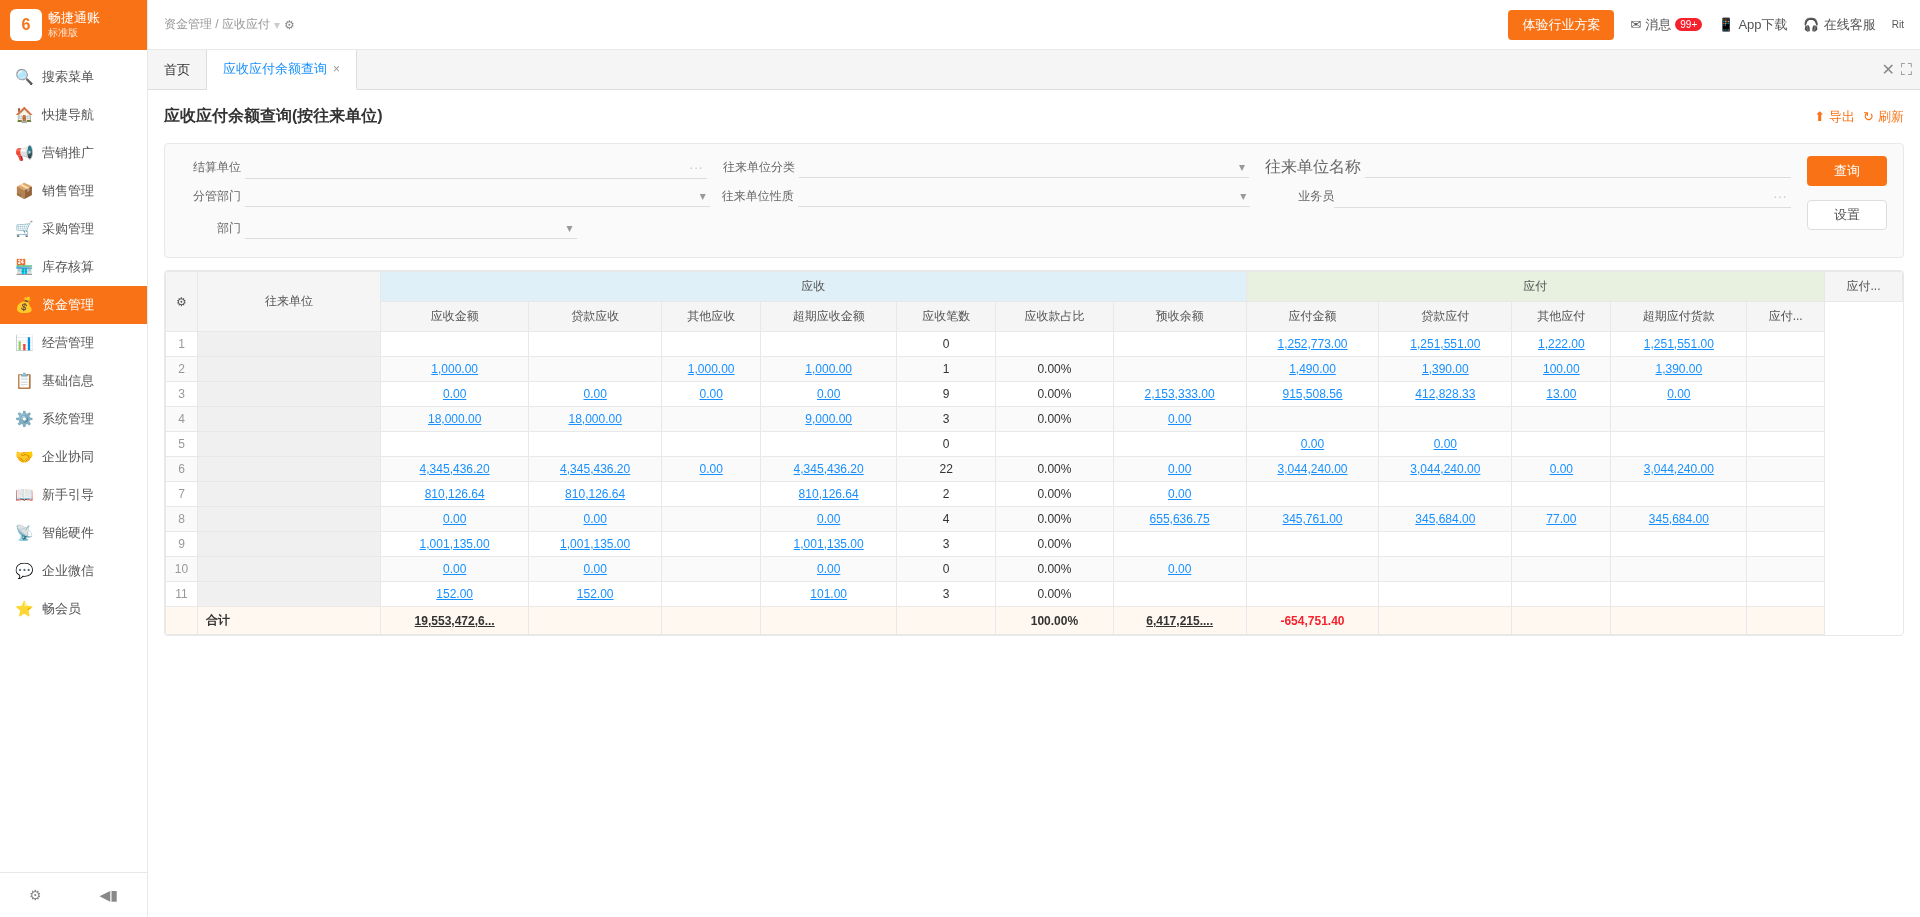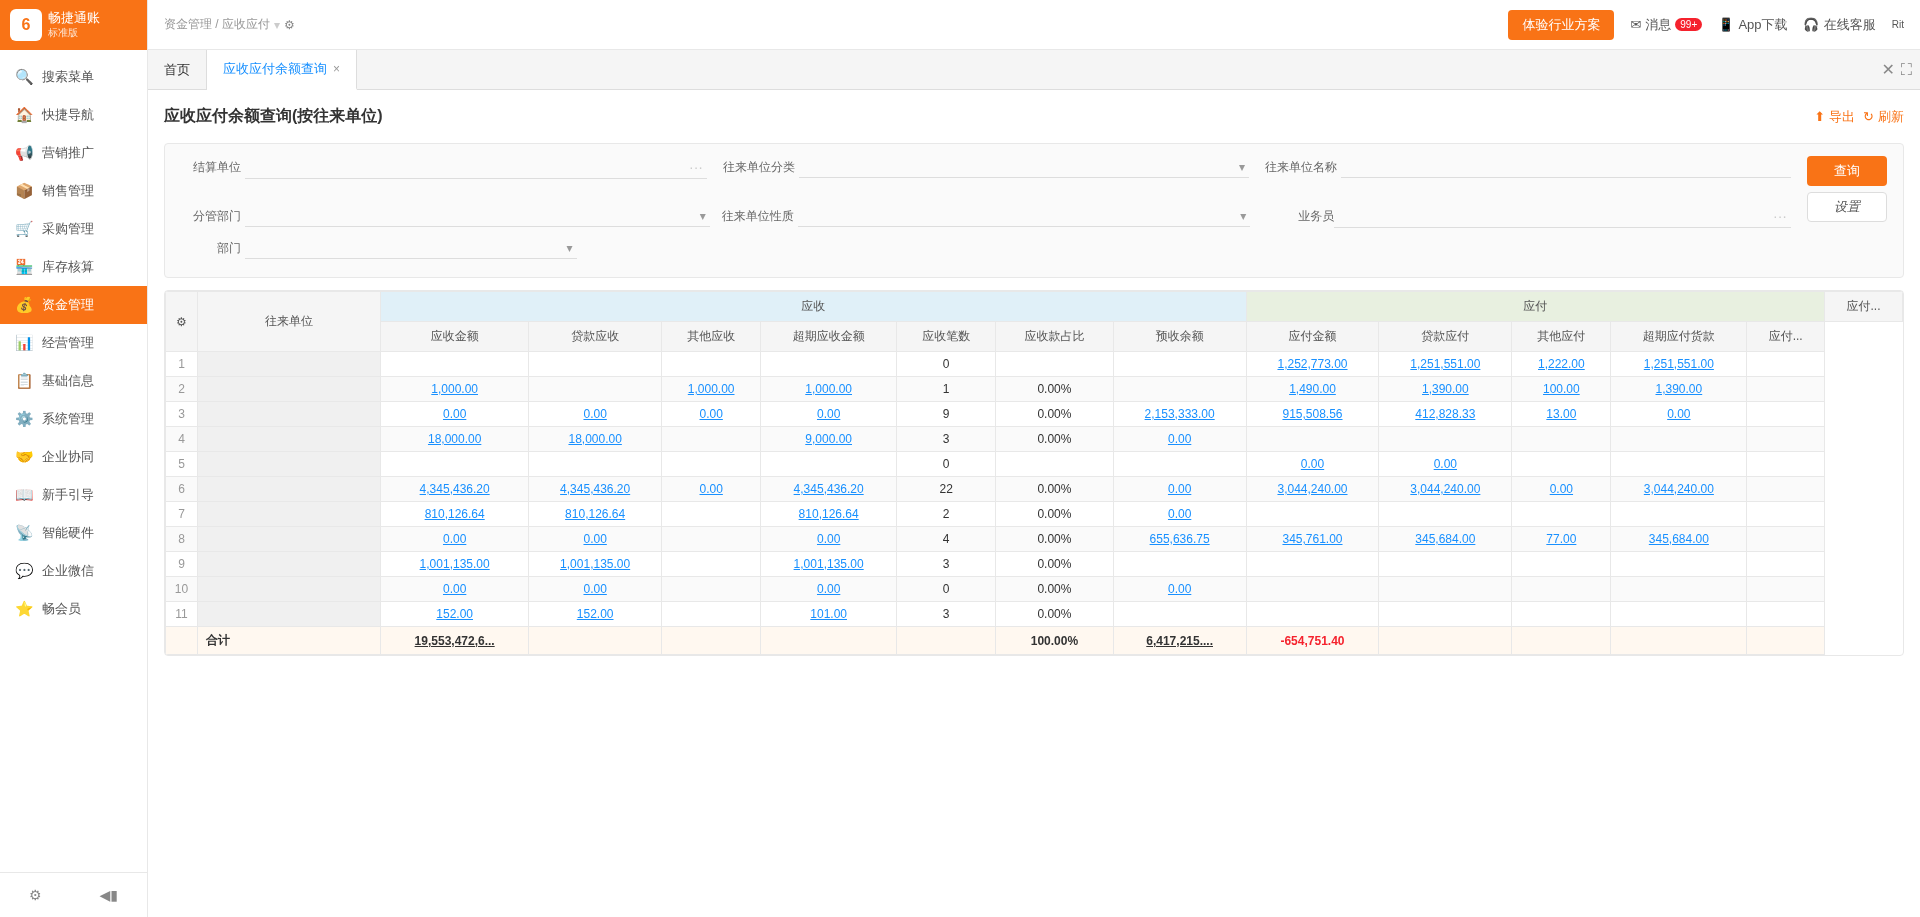--- a/index.html
+++ b/index.html
@@ -47,21 +47,21 @@
     .page-header { display: flex; align-items: center; justify-content: space-between; margin-bottom: 16px; }
     .page-title { font-size: 16px; font-weight: bold; color: #333; }
     .page-header-actions { display: flex; gap: 8px; }
     .btn-export { display: flex; align-items: center; gap: 4px; color: #f97316; cursor: pointer; font-size: 13px; }
     .btn-refresh { display: flex; align-items: center; gap: 4px; color: #f97316; cursor: pointer; font-size: 13px; }
     .query-submenu-item { display: flex; align-items: center; gap: 6px; padding: 6px 8px; border-radius: 4px; cursor: pointer; font-size: 12px; color: #555; }
     .query-submenu-item.active { color: #f97316; }
 
     
     .btn-query { background: #f97316; color: #fff; border: none; border-radius: 4px; padding: 6px 20px; font-size: 13px; cursor: pointer; display: block; width: 80px; }
-    .btn-settings { background: #fff; color: #555; border: 1px solid #ddd; border-radius: 4px; padding: 5px 20px; font-size: 13px; cursor: pointer; display: block; width: 80px; margin-top: 6px; font-style: italic; }
+    .btn-settings { background: #fff; color: #555; border: 1px solid #ddd; border-radius: 4px; padding: 5px 20px; font-size: 13px; cursor: pointer; display: block; width: 80px; margin-top: 14px; }
 
     
     .table-wrapper { overflow-x: auto; border: 1px solid #e8e8e8; border-radius: 4px; }
     table { width: 100%; border-collapse: collapse; font-size: 12px; }
     thead tr { background: #f5f5f5; }
     th { border: 1px solid #e8e8e8; padding: 6px 8px; text-align: center; font-weight: normal; color: #555; white-space: nowrap; }
     th.group-header { background: #e8f4f8; }
     td { border: 1px solid #e8e8e8; padding: 5px 8px; text-align: center; white-space: nowrap; color: #333; }
     td.num { color: #1890ff; text-decoration: underline; cursor: pointer; }
     td.neg { color: #f5222d; }
@@ -215,37 +215,37 @@
           </div>
         </div>
 
         <div style="display:flex;gap:8px;margin-bottom:12px;">
 
 
           <div style="flex:1;background:#fafafa;border:1px solid #e8e8e8;border-radius:4px;padding:12px 16px;">
             <div style="display:flex;align-items:flex-start;gap:8px;">
               <div style="flex:1;">
 
-                <div style="display:grid;grid-template-columns:1fr 1fr 1fr;gap:16px;margin-bottom:26px;">
+                <div style="display:grid;grid-template-columns:1fr 1fr 1fr;gap:16px;margin-bottom:6px;">
                   <div style="display:flex;align-items:center;gap:4px;">
                     <span style="color:#666;font-size:12px;white-space:nowrap;min-width:60px;text-align:right;">结算单位</span>
                     <div style="flex:1;border-bottom:1px solid #ddd;display:flex;align-items:center;padding:3px 4px;cursor:pointer;">
                       <span style="flex:1;"></span>
                       <span style="color:#ccc;font-size:14px;">···</span>
                     </div>
                   </div>
                   <div style="display:flex;align-items:center;gap:4px;">
                     <span style="color:#666;font-size:12px;white-space:nowrap;min-width:72px;text-align:right;">往来单位分类</span>
                     <div style="flex:1;border-bottom:1px solid #ddd;display:flex;align-items:center;padding:3px 4px;cursor:pointer;">
                       <span style="flex:1;"></span>
                       <span style="color:#999;font-size:12px;">▾</span>
                     </div>
                   </div>
                   <div style="display:flex;align-items:center;gap:4px;">
-                    <span style="color:#666;font-size:12px;white-space:nowrap;min-width:72px;text-align:right;">往来单位名称</span>
+                    <span style="color:#666;font-size:16px;white-space:nowrap;min-width:72px;text-align:right;">往来单位名称</span>
                     <div style="flex:1;border-bottom:1px solid #ddd;padding:3px 4px;">
                       <input style="border: none; outline: none; width: 100%; font-size: 12px; background: transparent;">
                     </div>
                   </div>
                 </div>
 
                 <div style="display:grid;grid-template-columns:1fr 1fr 1fr;gap:12px;margin-bottom:10px;">
                   <div style="display:flex;align-items:center;gap:4px;">
                     <span style="color:#666;font-size:12px;white-space:nowrap;min-width:60px;text-align:right;">分管部门</span>
                     <div style="flex:1;border-bottom:1px solid #ddd;display:flex;align-items:center;padding:3px 4px;cursor:pointer;">

